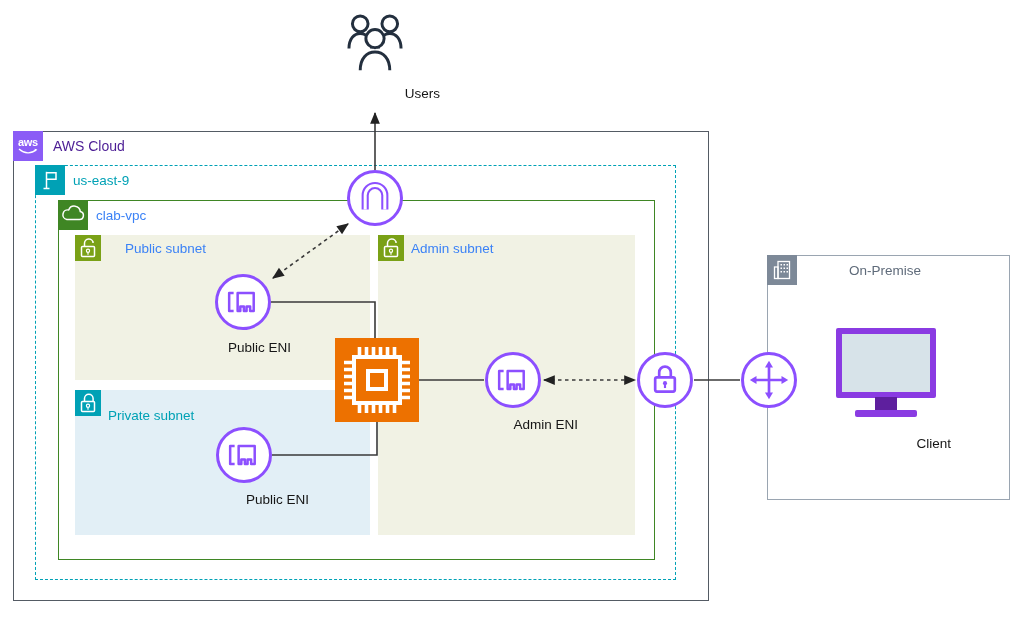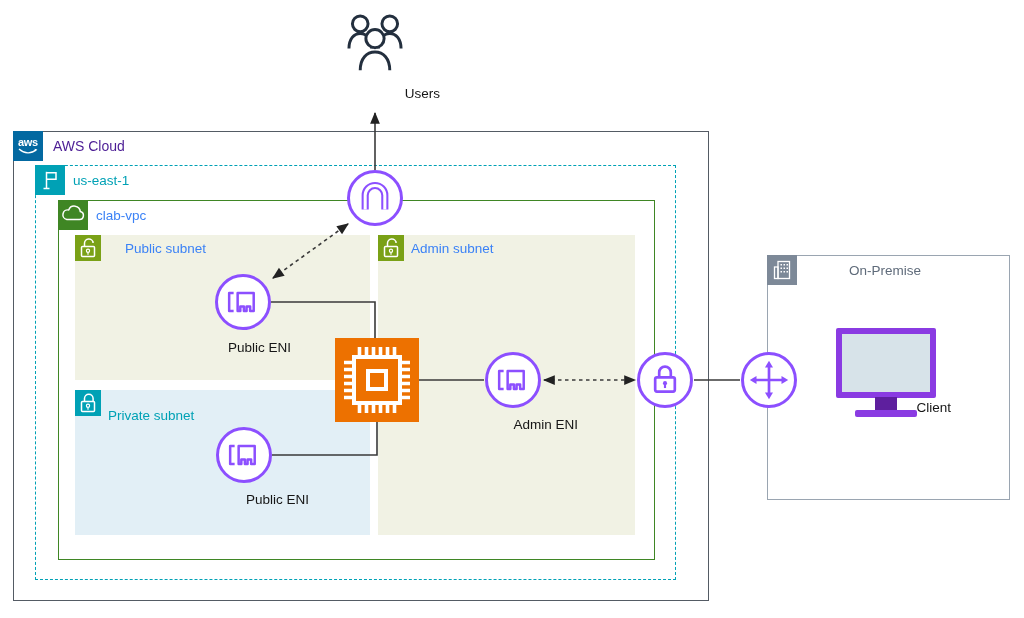--- a/index.html
+++ b/index.html
@@ -25,21 +25,21 @@
   .node svg{display:block;}
   .nlabel{position:absolute;width:130px;text-align:right;font-size:13.5px;color:#161616;white-space:nowrap;}
   #chip{position:absolute;left:335px;top:338px;width:84px;height:84px;background:#ED7100;}
   .connectors{position:absolute;left:0;top:0;width:1024px;height:618px;pointer-events:none;}
   
   #monitor{position:absolute;left:836px;top:328px;width:100px;height:90px;}
   #monitor .screen{position:absolute;left:0;top:0;width:100px;height:70px;box-sizing:border-box;
                    border:6px solid #8A3BE2;background:#D7E3E9;border-radius:2px;}
   #monitor .neck{position:absolute;left:39px;top:69px;width:22px;height:13px;background:#5E1F9E;}
   #monitor .base{position:absolute;left:19px;top:82px;width:62px;height:7px;background:#8A3BE2;border-radius:2px;}
-  .awslogo{width:30px;height:30px;background:#0369a1;display:flex;flex-direction:column;align-items:center;justify-content:center;}
+  .awslogo{width:30px;height:30px;background:#8b5cf6;display:flex;flex-direction:column;align-items:center;justify-content:center;}
   .awslogo .txt{color:#fff;font-size:11px;font-weight:bold;line-height:11px;letter-spacing:-0.3px;}
 </style>
 </head>
 <body>
 
 <div class="canvas">
 
   <div class="box" id="aws-cloud"></div>
   <div class="box" id="region"></div>
   <div class="box" id="vpc"></div>
@@ -60,21 +60,21 @@
   </div>
   <div class="grp-lbl navy" style="left:53px;top:138px;font-size:14px;">AWS Cloud</div>
 
   <div class="hdr-icon" style="left:35px;top:165px;background:#00A1B5;">
     <svg width="30" height="30" viewBox="0 0 30 30" fill="none" stroke="#fff" stroke-width="1.5">
       <path d="M11.5,23.5 V6.8"></path>
         <path d="M8.5,23.5 h6"></path>
       <path d="M11.5,7.8 H21 V14.2 H11.5"></path>
     </svg>
   </div>
-  <div class="grp-lbl teal" style="left:73px;top:172px;">us-east-1</div>
+  <div class="grp-lbl teal" style="left:73px;top:172px;">us-east-9</div>
 
   <div class="hdr-icon" style="left:58px;top:200px;background:#3F8624;">
     <svg width="30" height="30" viewBox="0 0 30 30" fill="none" stroke="#fff" stroke-width="1.5" stroke-linejoin="round">
       <path d="M8.8,19.5 h12.7 a4,4 0 0 0 0.8,-7.9 a6,6 0 0 0 -11.6,-1.6 a4.3,4.3 0 0 0 -1.9,9.5 z"></path>
     </svg>
   </div>
   <div class="grp-lbl green" style="left:96px;top:207px;">clab-vpc</div>
 
   <div class="sub-icon" style="left:75px;top:235px;background:#7AA116;">
     <svg width="26" height="26" viewBox="0 0 26 26" fill="none" stroke="#fff" stroke-width="1.5">
@@ -215,15 +215,15 @@
       <polygon points="6.5,28 14,23.5 14,32.5" stroke="none"></polygon>
       <polygon points="49.5,28 42,23.5 42,32.5" stroke="none"></polygon>
     </svg>
   </div>
 
   <div id="monitor">
     <div class="screen"></div>
     <div class="neck"></div>
     <div class="base"></div>
   </div>
-  <div class="nlabel" style="left:821px;top:400px;">Client</div>
+  <div class="nlabel" style="left:821px;top:436px;">Client</div>
 
 </div>
 
 </body></html>

